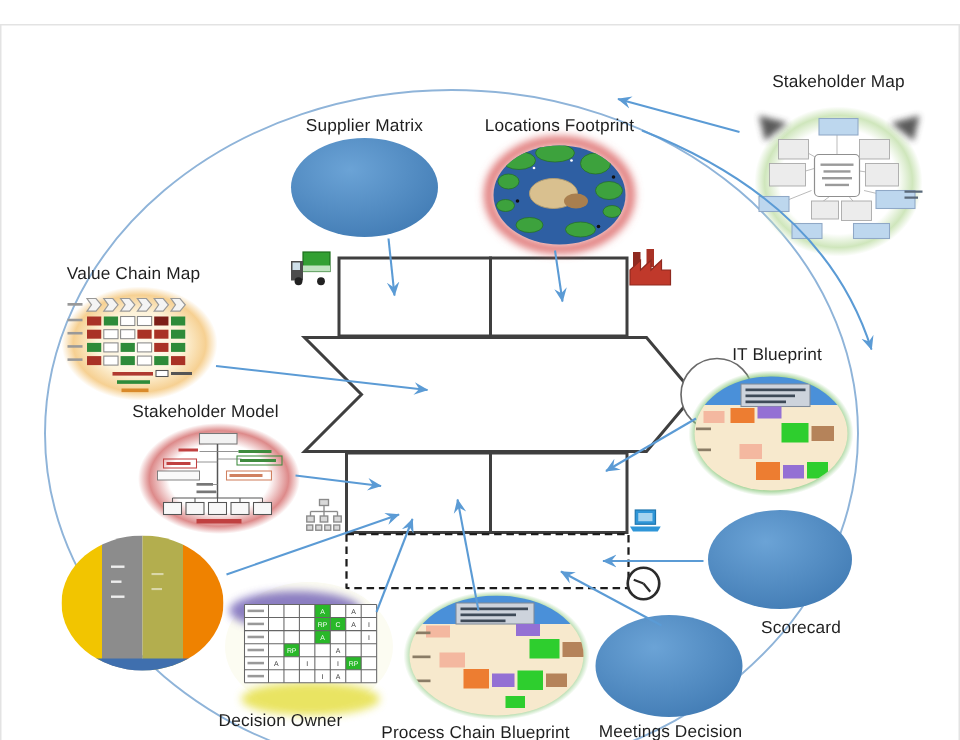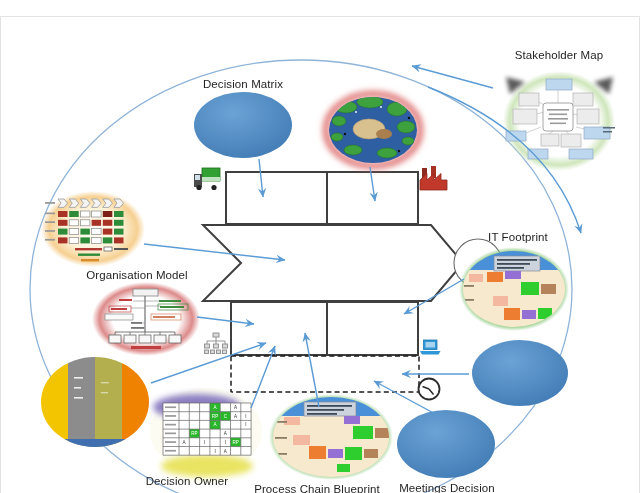--- a/index.html
+++ b/index.html
@@ -417,20 +417,23 @@
     <path d="M318,390 L304,316" marker-end="url(#arw)"></path>
     <path d="M440,400 L373,364" marker-end="url(#arw)"></path>
     <path d="M468,357 L401,357" marker-end="url(#arw)"></path>
     <path d="M463,262 L403,297" marker-end="url(#arw)"></path>
     <path d="M492,71 L411,49" marker-end="url(#arw)"></path>
     <path d="M427,70 Q549,118 580,216" marker-end="url(#arw)"></path>
   </g>
 </svg>
 
 <div class="lbl" style="left:478px;top:32px;width:160px">Stakeholder Map</div>
-<div class="lbl" style="left:162px;top:61px;width:160px">Decision Matrix</div>
-<div class="lbl" style="left:437px;top:214px;width:160px">IT Footprint</div>
-<div class="lbl" style="left:56px;top:252px;width:160px">Organisation Model</div>
+<div class="lbl" style="left:162px;top:61px;width:160px">Supplier Matrix</div>
+<div class="lbl" style="left:292px;top:61px;width:160px">Locations Footprint</div>
+<div class="lbl" style="left:8px;top:160px;width:160px">Value Chain Map</div>
+<div class="lbl" style="left:437px;top:214px;width:160px">IT Blueprint</div>
+<div class="lbl" style="left:56px;top:252px;width:160px">Stakeholder Model</div>
 <div class="lbl" style="left:106px;top:458px;width:160px">Decision Owner</div>
 <div class="lbl" style="left:236px;top:466px;width:160px">Process Chain Blueprint</div>
 <div class="lbl" style="left:366px;top:465px;width:160px">Meetings Decision</div>
+<div class="lbl" style="left:453px;top:396px;width:160px">Scorecard</div>
 
 </div>
 
 </body></html>

